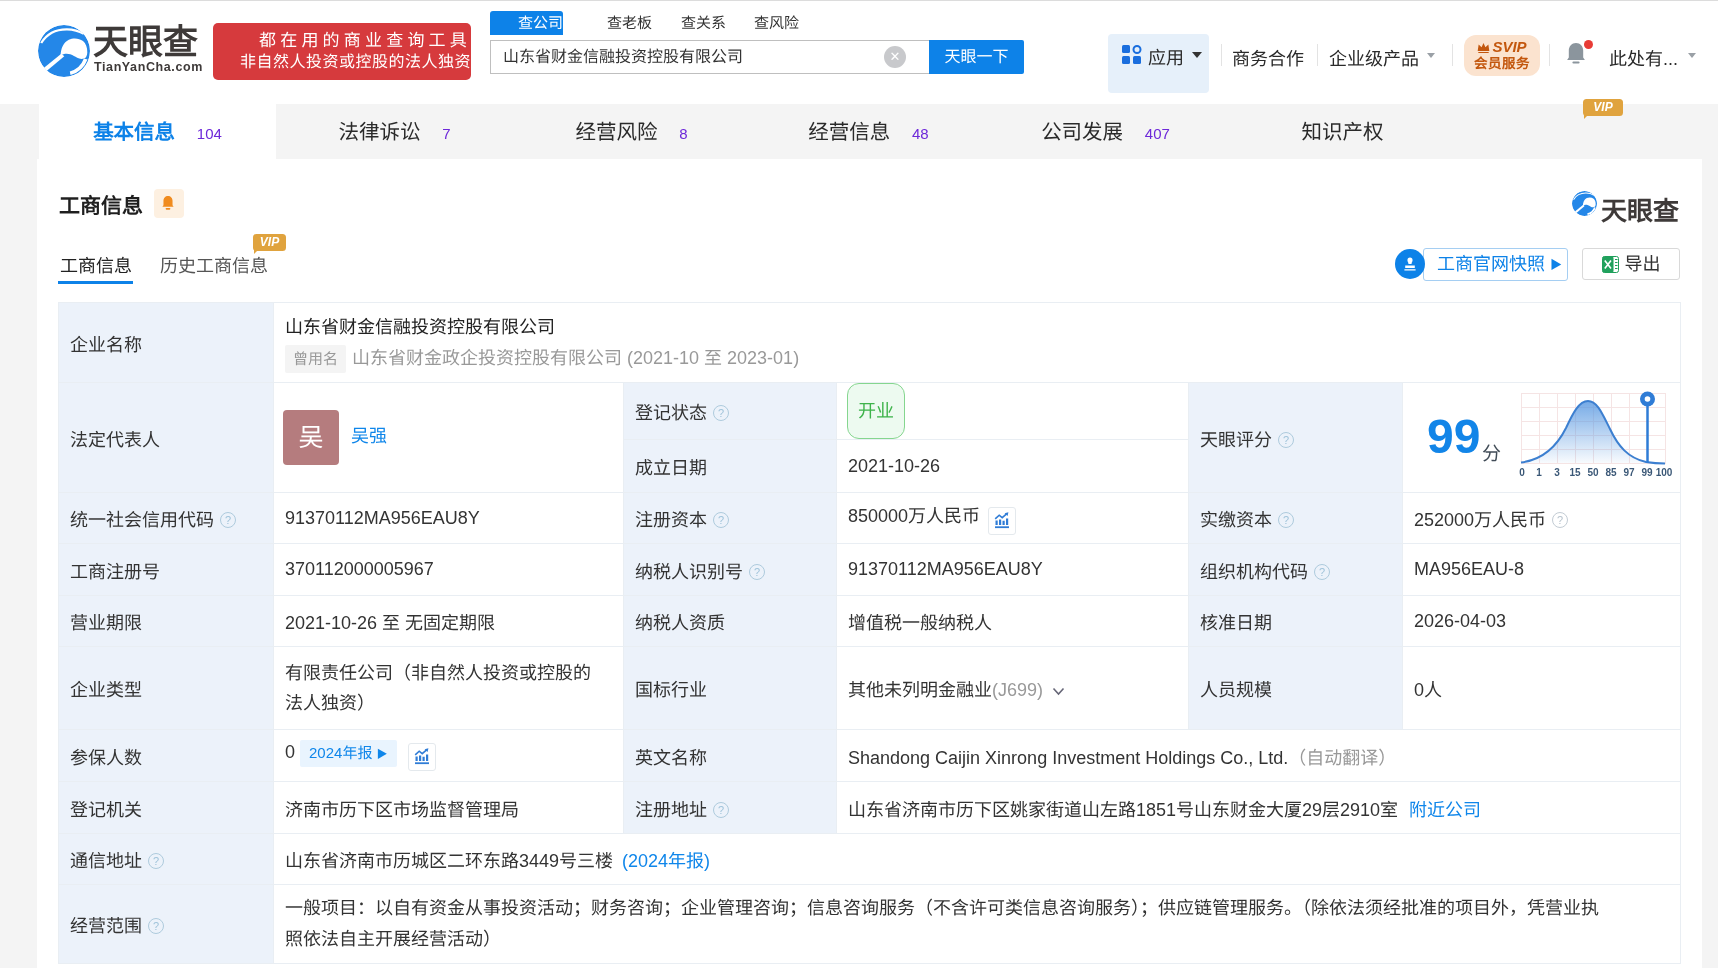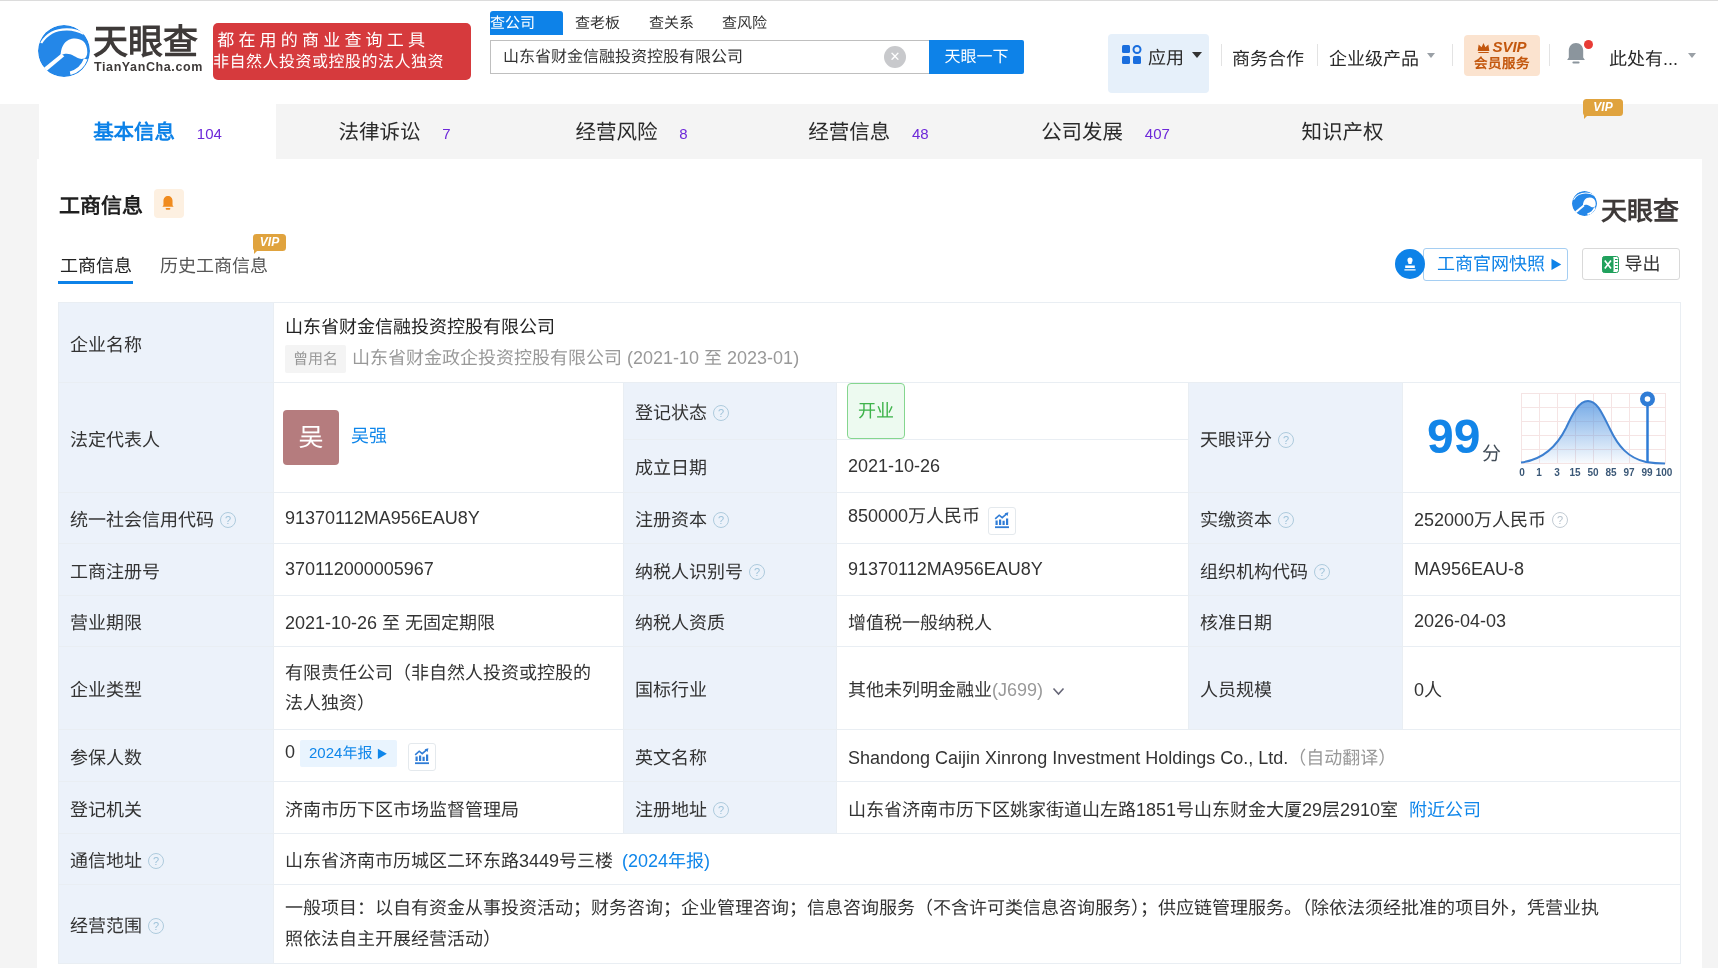--- a/index.html
+++ b/index.html
@@ -6,39 +6,39 @@
 html,body { width:1718px; height:968px; overflow:hidden; }
 body { font-family:"Liberation Sans", sans-serif; background:#fff; color:#333; position:relative; }
 
 #topline { position:absolute; left:0; top:0; width:1718px; height:1px; background:#dcdcdc; }
 #header { position:absolute; left:0; top:0; width:1718px; height:104px; background:#fff; }
 
 #logo-svg { position:absolute; left:38px; top:25px; }
 #logo-txt { position:absolute; left:93px; top:24px; font-size:35px; line-height:35px; font-weight:bold; color:#3e3a39; white-space:nowrap; }
 #logo-url { position:absolute; left:94px; top:61px; font-size:12.5px; line-height:13px; font-weight:bold; color:#3e3a39; letter-spacing:0.6px; white-space:nowrap; }
 
-#redbadge { position:absolute; left:213px; top:23px; width:258px; height:57px; background:#d63a3d; border-radius:5px; color:#fff; text-align:left; }
+#redbadge { position:absolute; left:213px; top:23px; width:258px; height:57px; background:#d63a3d; border-radius:5px; color:#fff; text-align:right; }
 #redbadge .l1 { margin-top:7px; font-size:17px; letter-spacing:4.2px; text-indent:4.2px; line-height:21px; }
 #redbadge .l2 { font-size:16px; letter-spacing:0.5px; line-height:21px; }
 
 .stab { position:absolute; top:11px; height:24px; font-size:15px; line-height:24px; }
-#stab1 { left:490px; width:73px; height:24px; background:#0d82e8; color:#fff; text-align:left; border-radius:3px 3px 0 0; }
+#stab1 { left:490px; width:73px; height:24px; background:#0d82e8; color:#fff; text-align:right; border-radius:3px 3px 0 0; }
 #stab2 { left:575px; } #stab3 { left:649px; } #stab4 { left:722px; }
-.stab.plain { color:#333; }
+.stab.plain { color:#333;margin-left:32px; }
 #searchbox { position:absolute; left:490px; top:40px; width:439px; height:34px; background:#fff; border:1px solid #bfbfbf; border-right:none; line-height:32px; font-size:16px; color:#333; padding-left:12px; }
 #clearbtn { position:absolute; left:884px; top:46px; width:22px; height:22px; border-radius:50%; background:#c8c9cc; color:#fff; font-size:13px; text-align:center; line-height:22px; }
 #searchbtn { position:absolute; left:929px; top:40px; width:95px; height:34px; background:#0d82e8; color:#fff; font-size:16px; text-align:center; line-height:34px; border-radius:0 2px 2px 0; }
 
 #appbtn { position:absolute; left:1108px; top:34px; width:101px; height:59px; background:#e6f0fa; border-radius:4px;text-align:right; }
 #appbtn .t { position:absolute; left:40px; top:9px; font-size:18px; color:#2a2a2a; }
 #appbtn .tri { position:absolute; left:84px; top:18px; width:0; height:0; border:5px solid transparent; border-top:6px solid #333; }
 .vsep { position:absolute; top:44px; width:1px; height:22px; background:#e3e3e3; }
 .hmenu { position:absolute; top:44px; font-size:18px; color:#2a2a2a; }
 .gtri { position:absolute; top:53px; width:0; height:0; border:4px solid transparent; border-top:5px solid #9aa0a6; }
-#svip { position:absolute; left:1464px; top:35px; width:76px; height:41px; background:#fbe3cf; border-radius:4px; color:#c3570e; text-align:center; }
+#svip { position:absolute; left:1464px; top:35px; width:76px; height:41px; background:#fbe3cf; border-radius:12px; color:#c3570e; text-align:center; }
 #svip .l1 { margin-top:3px; font-size:15px; font-weight:bold; font-style:italic; line-height:17px; }
 #svip .l2 { font-size:13.5px; font-weight:bold; line-height:17px; letter-spacing:0.5px; }
 #bellwrap { position:absolute; left:1565px; top:41px; width:22px; height:26px; }
 #reddot { position:absolute; left:1584px; top:40px; width:9px; height:9px; background:#e83c36; border-radius:50%; }
 #herename { position:absolute; left:1609px; top:44px; font-size:18px; color:#2a2a2a; }
 
 #tabrow { position:absolute; left:37px; top:104px; width:1665px; height:55px; background:#f4f4f4; }
 .navtab { position:absolute; top:0; height:55px; line-height:55px; text-align:center; font-size:20.5px; color:#2a2a2a; width:237px; }
 .navtab .cnt { font-size:15px; color:#6d28d9; margin-left:16px;text-align:center; }
 #nav1 { left:2px; background:#fff; color:#0d82e8; font-weight:bold; }
@@ -66,21 +66,21 @@
 
 table#info { position:absolute; left:21px; top:143px; border-collapse:collapse; table-layout:fixed; }
 #info td { border:1px solid #e9eef3; font-size:18px; vertical-align:middle; padding:0 11px; color:#333; }
 #info td.lb { background:#ecf2fa; }
 #info td.vl { background:#fff; }
 .gray { color:#999; }
 .blue { color:#0f86ea; }
 a { text-decoration:none; }
 .tag-prev { display:inline-block; background:#f4f4f4; color:#999; font-size:15px; padding:1px 8px; margin-right:6px; border-radius:2px; }
 #avatar { display:inline-block; width:56px; height:55px; background:#b57c7e; border-radius:4px; color:#fff; font-size:25px; text-align:center; line-height:55px; vertical-align:middle; margin-left:-2px; }
-.opentag { display:inline-block; border:1px solid #85d68f; background:#edfaf0; color:#3eb34a; font-size:18px; line-height:28px; padding:13px 10px; border-radius:4px; margin-left:-1px; }
+.opentag { display:inline-block; border:1px solid #85d68f; background:#edfaf0; color:#3eb34a; font-size:18px; line-height:28px; padding:13px 10px; border-radius:12px; margin-left:-1px; }
 .iconbox { display:inline-block; width:28px; height:28px; border:1px solid #e4e9ed; border-radius:3px; text-align:center; vertical-align:-7px; background:#fff; margin-left:3px; }
 .annualtag { display:inline-block; background:#e9f4fe; color:#0f86ea; font-size:15px; line-height:26px; padding:0 9px; border-radius:2px; margin:0 2px 0 5px; }
 .qm2 { display:inline-block; width:16px; height:16px; border:1px solid #aecbdd; border-radius:50%; color:#9fc3da; font-size:11px; line-height:15px; text-align:center; margin-left:6px; vertical-align:2px; background:transparent; font-weight:normal;}
 </style>
 </head>
 <body>
 <div id="header">
   <div id="topline"></div>
   <svg id="logo-svg" width="52" height="52" viewBox="0 0 52 52">
     <defs>

